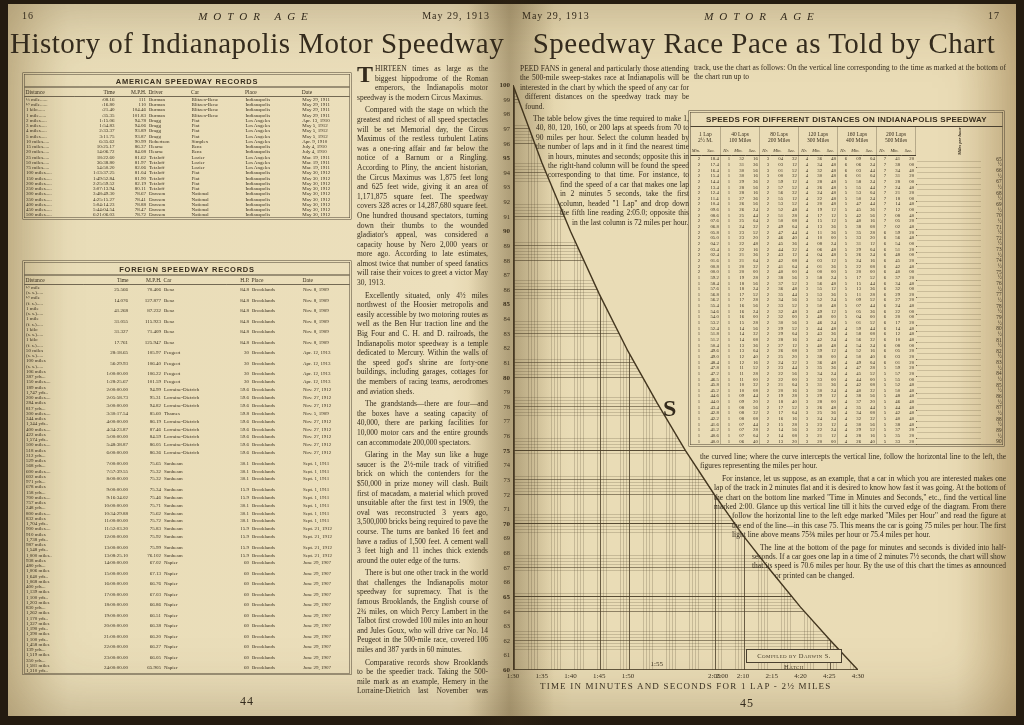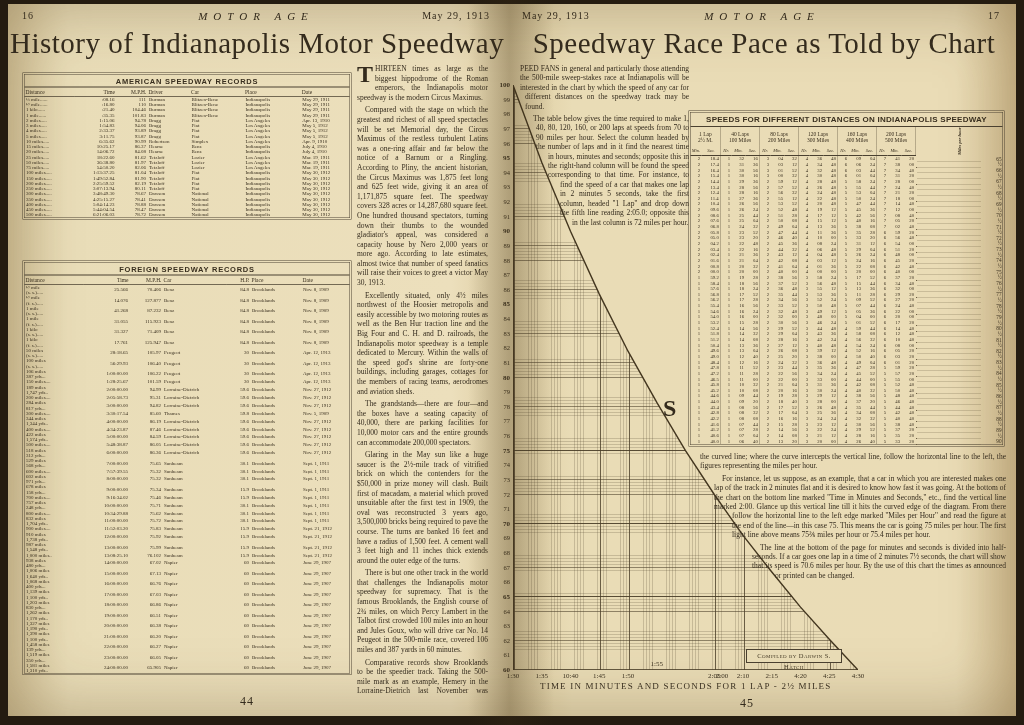--- a/index.html
+++ b/index.html
@@ -811,21 +811,21 @@
       <span class="ylab major" style="left: 488px; top: 592.875px;">65</span>
       <span class="ylab" style="left: 488px; top: 607.5px;">64</span>
       <span class="ylab" style="left: 488px; top: 622.125px;">63</span>
       <span class="ylab" style="left: 488px; top: 636.75px;">62</span>
       <span class="ylab" style="left: 488px; top: 651.375px;">61</span>
       <span class="ylab major" style="left: 488px; top: 666px;">60</span>
     </div>
   <div id="xlabels">
       <span class="xlab" style="left: 501px; top: 672px;">1:30</span>
       <span class="xlab" style="left: 529.75px; top: 672px;">1:35</span>
-      <span class="xlab" style="left: 558.5px; top: 672px;">10:40</span>
+      <span class="xlab" style="left: 558.5px; top: 672px;">1:40</span>
       <span class="xlab" style="left: 587.25px; top: 672px;">1:45</span>
       <span class="xlab" style="left: 616px; top: 672px;">1:50</span>
       <span class="xlab" style="left: 644.75px; top: 660px;">1:55</span>
       <span class="xlab" style="left: 710px; top: 672px;">2:00</span>
       <span class="xlab" style="left: 702.25px; top: 672px;">2:05</span>
       <span class="xlab" style="left: 731px; top: 672px;">2:10</span>
       <span class="xlab" style="left: 759.75px; top: 672px;">2:15</span>
       <span class="xlab" style="left: 788.5px; top: 672px;">4:20</span>
       <span class="xlab" style="left: 817.25px; top: 672px;">4:25</span>
       <span class="xlab" style="left: 846px; top: 672px;">4:30</span>
@@ -844,20 +844,23 @@
     <i class="fl" style="width:67px;height:30px;"></i>
       <i class="fl" style="width:81px;height:30px;"></i>
     <i class="fl" style="width:96px;height:30px;"></i>
       <i class="fl" style="width:111px;height:30px;"></i>
     <i class="fl" style="width:127px;height:30px;"></i>
       <i class="fl" style="width:144px;height:30px;"></i>
     <p class="first">SPEED FANS in general and particularly those attending the 500-mile sweep-stakes race at Indianapolis will be interested in the chart by which the speed of any car for different distances on the speedway track may be found.</p>
     <p>The table below gives the time required to make 1, 40, 80, 120, 160, or 200 laps at speeds from 70 to 90 miles per hour. Select the column headed by the number of laps and in it find the nearest time in hours, minutes and seconds; opposite this in the right-hand column will be found the speed corresponding to that time. For instance, to find the speed of a car that makes one lap in 2 minutes 5 seconds, take the first column, headed ''1 Lap'' and drop down the fifth line reading 2:05.0; opposite this in the last column is 72 miles per hour.</p>
   </div>
 
+  <div class="abs wedge" style="left:694px;top:63px;width:312px;height:42px;">
+    <p style="text-indent:0;">track, use the chart as follows: On the vertical line corresponding to the time as marked at the bottom of the chart run up to</p>
+  </div>
 
   <div class="scalebox" style="left:690px;top:112px;width:314px;height:332px;">
     <div class="inner2x recbox" style="width:624px;">
       <div class="speeds-title">SPEEDS FOR DIFFERENT DISTANCES ON INDIANAPOLIS SPEEDWAY</div>
       <table class="speeds">
         <colgroup>
           <col style="width:22px">
             <col style="width:38px">
           <col style="width:22px">
             <col style="width:28px">

